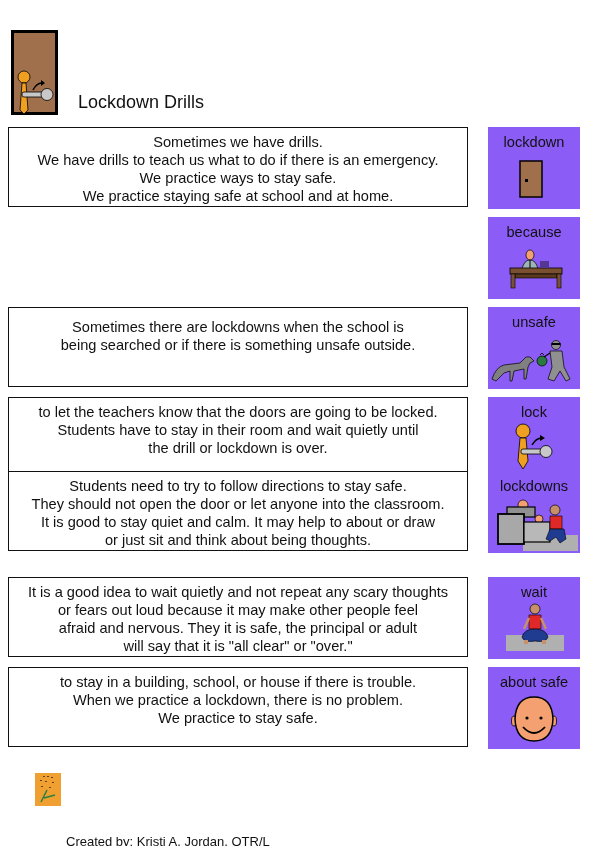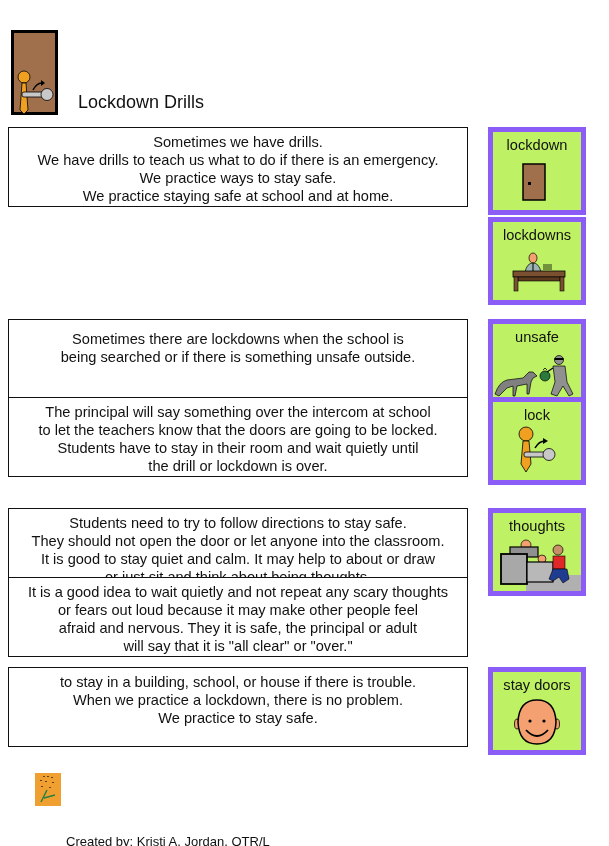--- a/index.html
+++ b/index.html
@@ -3,21 +3,21 @@
 <meta charset="utf-8">
 <style>
   html, body { margin:0; padding:0; background:#fff; }
   body { width:609px; height:846px; position:relative; overflow:hidden; font-family:"Liberation Sans", sans-serif; color:#111; }
   .title-icon { position:absolute; left:11px; top:30px; width:47px; height:85px; }
   .title { position:absolute; left:78px; top:86px; font-size:18px; line-height:32px; color:#111; }
   .row { position:absolute; left:8px; width:600px; height:80px; }
   .text-box { position:absolute; left:0; top:0; width:458px; height:78px; border:1px solid #111; background:#fff; box-sizing:content-box; }
   .text-box .lines { text-align:center; font-size:14.6px; line-height:18px; padding-top:5px; }
   .text-box .lines div { white-space:nowrap; }
-  .pic-box { position:absolute; left:480px; top:0; width:88px; height:78px; border:5px solid #8b5cf6; background:#bef264; }
+  .pic-box { position:absolute; left:480px; top:0; width:88px; height:78px; border:2px solid #8b5cf6; background:#8b5cf6; }
   .pic-box .label { text-align:center; font-size:14.6px; line-height:18px; padding-top:4px; white-space:nowrap; }
   .pic-box svg { position:absolute; left:0; top:22px; }
   .footer-logo { position:absolute; left:35px; top:773px; width:26px; height:33px; background:#f0a030; }
   .footer-text { position:absolute; left:66px; top:836px; font-size:13px; line-height:12px; }
 </style>
 </head>
 <body>
 
 <div class="title-icon">
   <svg width="47" height="85" viewBox="0 0 47 85">
@@ -45,37 +45,37 @@
     <div class="label">lockdown</div>
     <svg width="88" height="56" viewBox="0 0 88 56">
       <rect x="30" y="10" width="22" height="36" fill="#a0704c" stroke="#000" stroke-width="1.5"></rect>
       <rect x="35" y="28" width="3" height="3" fill="#000"></rect>
     </svg>
   </div>
 </div>
 
 <div class="row" style="top:217px;">
   <div class="pic-box">
-    <div class="label">lockdowns</div>
+    <div class="label">because</div>
     <svg width="88" height="56" viewBox="0 0 88 56">
       <ellipse cx="40" cy="14" rx="4" ry="5" fill="#f4a070" stroke="#000" stroke-width="0.7"></ellipse>
       <path d="M32 28 Q34 19 40 19 Q46 19 48 28 Z" fill="#9cb4b4" stroke="#000" stroke-width="0.7"></path>
       <line x1="40" y1="19" x2="40" y2="28" stroke="#000" stroke-width="1"></line>
       <line x1="50" y1="21" x2="59" y2="21" stroke="#000" stroke-width="0.8"></line>
       <line x1="50" y1="23" x2="59" y2="23" stroke="#000" stroke-width="0.8"></line>
       <line x1="50" y1="25" x2="59" y2="25" stroke="#000" stroke-width="0.8"></line>
       <rect x="20" y="27" width="52" height="6" fill="#7a5030" stroke="#000" stroke-width="0.8"></rect>
       <rect x="25" y="33" width="42" height="4" fill="#5c3a20" stroke="#000" stroke-width="0.6"></rect>
       <rect x="21" y="33" width="4" height="14" fill="#7a5030" stroke="#000" stroke-width="0.6"></rect>
       <rect x="67" y="33" width="4" height="14" fill="#7a5030" stroke="#000" stroke-width="0.6"></rect>
     </svg>
   </div>
 </div>
 
-<div class="row" style="top:307px;margin-top:12px;">
+<div class="row" style="top:307px;">
   <div class="text-box">
     <div class="lines" style="padding-top:10px;">
       <div>Sometimes there are lockdowns when the school is</div>
       <div>being searched or if there is something unsafe outside.</div>
     </div>
   </div>
   <div class="pic-box">
     <div class="label">unsafe</div>
     <svg width="88" height="56" viewBox="0 0 88 56">
       <path d="M2 48 Q6 36 14 34 L30 32 L36 26 L40 26 L44 30 L40 32 L38 36 L36 48 L34 48 L34 38 L24 40 L22 50 L20 50 L20 40 L14 42 L6 50 Z" fill="#808080" stroke="#000" stroke-width="0.7"></path>
@@ -85,50 +85,49 @@
       <rect x="61.5" y="12" width="9" height="2" fill="#000"></rect>
       <path d="M60 20 L72 20 L74 36 L80 48 L76 50 L70 40 L64 50 L58 48 L62 36 Z" fill="#909090" stroke="#000" stroke-width="0.7"></path>
       <line x1="60" y1="22" x2="54" y2="26" stroke="#000" stroke-width="1.2"></line>
     </svg>
   </div>
 </div>
 
 <div class="row" style="top:397px;">
   <div class="text-box">
     <div class="lines">
-      <div>The principal will say something over the intercom at school</div>
       <div>to let the teachers know that the doors are going to be locked.</div>
       <div>Students have to stay in their room and wait quietly until</div>
       <div>the drill or lockdown is over.</div>
     </div>
   </div>
   <div class="pic-box">
     <div class="label">lock</div>
     <svg width="88" height="56" viewBox="0 0 88 56">
       <circle cx="33" cy="10" r="7" fill="#f0a020" stroke="#000" stroke-width="0.8"></circle>
       <path d="M30 17 L28 40 L33 48 L38 40 L36 17 Z" fill="#f0a020" stroke="#000" stroke-width="0.8"></path>
       <rect x="31" y="28" width="22" height="5" rx="2" fill="#c8c8c8" stroke="#000" stroke-width="0.8"></rect>
       <circle cx="56" cy="30.5" r="6" fill="#c8c8c8" stroke="#000" stroke-width="0.8"></circle>
       <path d="M42 24 Q46 17 52 17" fill="none" stroke="#000" stroke-width="1.5"></path>
       <path d="M50 14 L55 17 L50 20 Z" fill="#000"></path>
     </svg>
   </div>
 </div>
 
-<div class="row" style="top:508px;">
+<div class="row" style="top:471px;">
   <div class="text-box">
     <div class="lines">
       <div>Students need to try to follow directions to stay safe.</div>
       <div>They should not open the door or let anyone into the classroom.</div>
       <div>It is good to stay quiet and calm.  It may help to about or draw</div>
       <div>or just sit and think about being thoughts.</div>
     </div>
   </div>
   <div class="pic-box">
-    <div class="label">thoughts</div>
+    <div class="label">lockdowns</div>
     <svg width="88" height="56" viewBox="0 0 88 56">
       <rect x="33" y="40" width="55" height="16" fill="#b0b0b0"></rect>
       <circle cx="33" cy="10" r="5" fill="#f4a070" stroke="#000" stroke-width="0.7"></circle>
       <rect x="17" y="12" width="28" height="10" fill="#909090" stroke="#000" stroke-width="1.2"></rect>
       <circle cx="49" cy="24" r="4" fill="#f4a070" stroke="#000" stroke-width="0.7"></circle>
       <rect x="8" y="19" width="26" height="30" fill="#a8a8a8" stroke="#000" stroke-width="1.8"></rect>
       <rect x="34" y="27" width="26" height="20" fill="#b8b8b8" stroke="#000" stroke-width="1.2"></rect>
       <circle cx="65" cy="15" r="5" fill="#c89068" stroke="#000" stroke-width="0.7"></circle>
       <rect x="60" y="21" width="12" height="13" fill="#e02828" stroke="#000" stroke-width="0.6"></rect>
       <path d="M60 34 L74 34 L76 44 L70 48 L66 42 L60 46 L56 44 Z" fill="#203c90" stroke="#000" stroke-width="0.6"></path>
@@ -138,32 +137,45 @@
 
 <div class="row" style="top:577px;">
   <div class="text-box">
     <div class="lines">
       <div>It is a good idea to wait quietly and not repeat any scary thoughts</div>
       <div>or fears out loud because it may make other people feel</div>
       <div>afraid and nervous.  They it is safe, the principal or adult</div>
       <div>will say that it is "all clear" or "over."</div>
     </div>
   </div>
+  <div class="pic-box">
+    <div class="label">wait</div>
+    <svg width="88" height="56" viewBox="0 0 88 56">
+      <rect x="16" y="34" width="58" height="16" fill="#b0b0b0"></rect>
+      <circle cx="45" cy="8" r="5" fill="#c89068" stroke="#000" stroke-width="0.7"></circle>
+      <rect x="39" y="14" width="12" height="14" fill="#e02828" stroke="#000" stroke-width="0.6"></rect>
+      <line x1="39" y1="17" x2="34" y2="28" stroke="#c89068" stroke-width="2.5"></line>
+      <line x1="51" y1="17" x2="56" y2="28" stroke="#c89068" stroke-width="2.5"></line>
+      <path d="M32 36 Q34 28 45 28 Q56 28 58 36 Q56 42 45 40 Q34 42 32 36 Z" fill="#203c90" stroke="#000" stroke-width="0.6"></path>
+      <rect x="34" y="39" width="4" height="4" fill="#c89068"></rect>
+      <rect x="52" y="39" width="4" height="4" fill="#c89068"></rect>
+    </svg>
+  </div>
 </div>
 
 <div class="row" style="top:667px;">
   <div class="text-box">
     <div class="lines">
       <div>to stay in a building, school, or house if there is trouble.</div>
       <div>When we practice a lockdown, there is no problem.</div>
       <div>We practice to stay safe.</div>
     </div>
   </div>
   <div class="pic-box">
-    <div class="label">stay doors</div>
+    <div class="label">about safe</div>
     <svg width="88" height="56" viewBox="0 0 88 56">
       <ellipse cx="24" cy="30" rx="2.5" ry="5" fill="#f4a070" stroke="#000" stroke-width="0.8"></ellipse>
       <ellipse cx="64" cy="30" rx="2.5" ry="5" fill="#f4a070" stroke="#000" stroke-width="0.8"></ellipse>
       <path d="M44 6 Q26 6 25 28 Q26 50 44 50 Q62 50 63 28 Q62 6 44 6 Z" fill="#f4a070" stroke="#000" stroke-width="1.5"></path>
       <circle cx="37" cy="27" r="1.6" fill="#000"></circle>
       <circle cx="51" cy="27" r="1.6" fill="#000"></circle>
       <path d="M33 36 Q44 48 55 36" fill="none" stroke="#000" stroke-width="1.8"></path>
     </svg>
   </div>
 </div>

